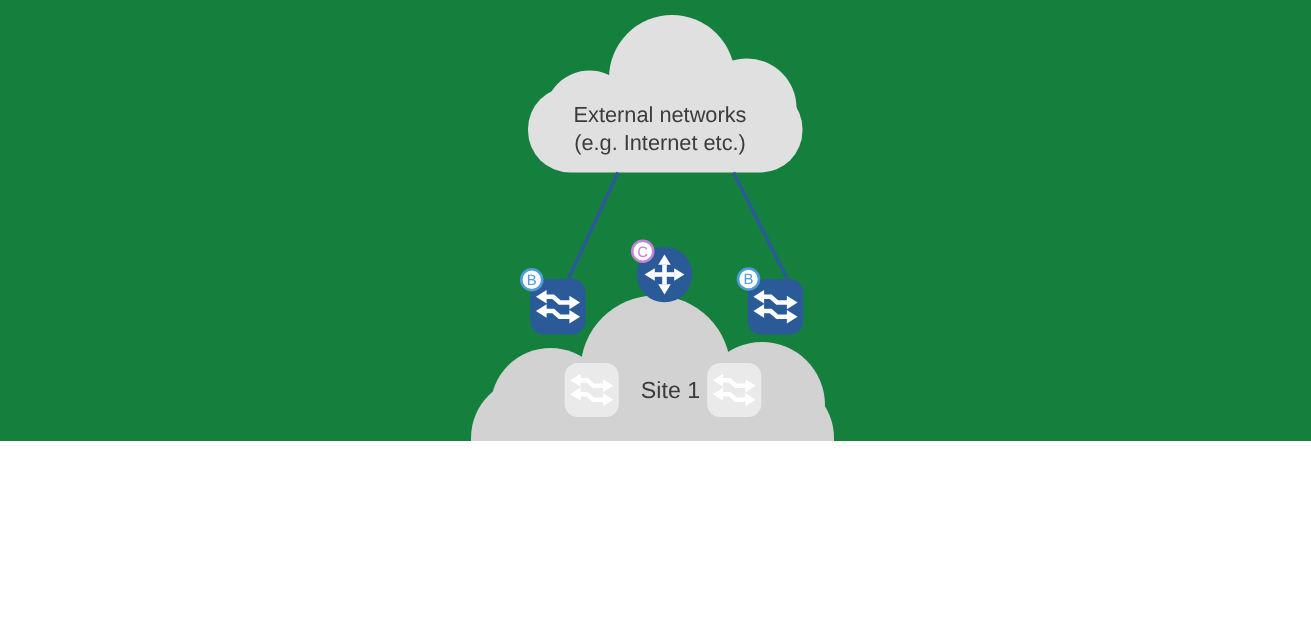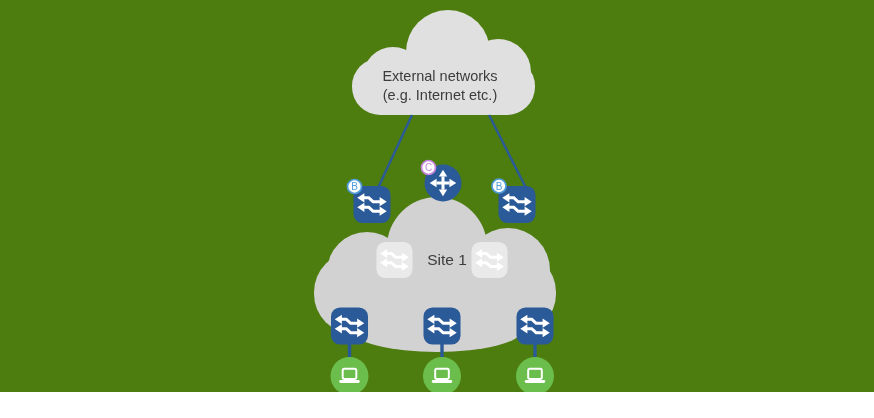--- a/index.html
+++ b/index.html
@@ -2,21 +2,21 @@
 <html style="--device_blue: #2B5A99; --link_blue: #2B5A99; --cloud_light: #E0E0E0; --cloud_site: #D2D2D2; --ghost_switch: #EAEAEA; --host_green: #6CBE4C; --badge_blue: #4F9CD9; --badge_purple: #C583DB; --label_text: #3C3C3C; --icon_white: #FFFFFF;"><head>
 <meta charset="utf-8">
 <style>
   :root{
     --device_blue:#2B5A99; --link_blue:#2B5A99; --cloud_light:#E0E0E0;
     --cloud_site:#D2D2D2; --ghost_switch:#EAEAEA; --host_green:#6CBE4C;
     --badge_blue:#4F9CD9; --badge_purple:#C583DB; --label_text:#3C3C3C;
     --icon_white:#FFFFFF;
   }
   html,body{margin:0;padding:0;background:#FFFFFF;}
-  .stage{width:874px;height:392px;position:relative;background:#4d7c0f;overflow:hidden;}
+  .stage{width:874px;height:294px;position:relative;background:#15803d;overflow:hidden;}
   svg{display:block;}
   svg text{font-family:"Liberation Sans","DejaVu Sans",sans-serif;}
   .cloud-top{fill:var(--cloud_light);}
   .cloud-site{fill:var(--cloud_site);}
   .cloud-label{font-size:14.5px;fill:var(--label_text);}
   .site-label{font-size:15.5px;fill:var(--label_text);}
   .dev{color:var(--device_blue);}
   .ghost{color:var(--ghost_switch);}
   .host{color:var(--host_green);}
   .uplink{stroke:var(--link_blue);stroke-width:2.4;fill:none;}

